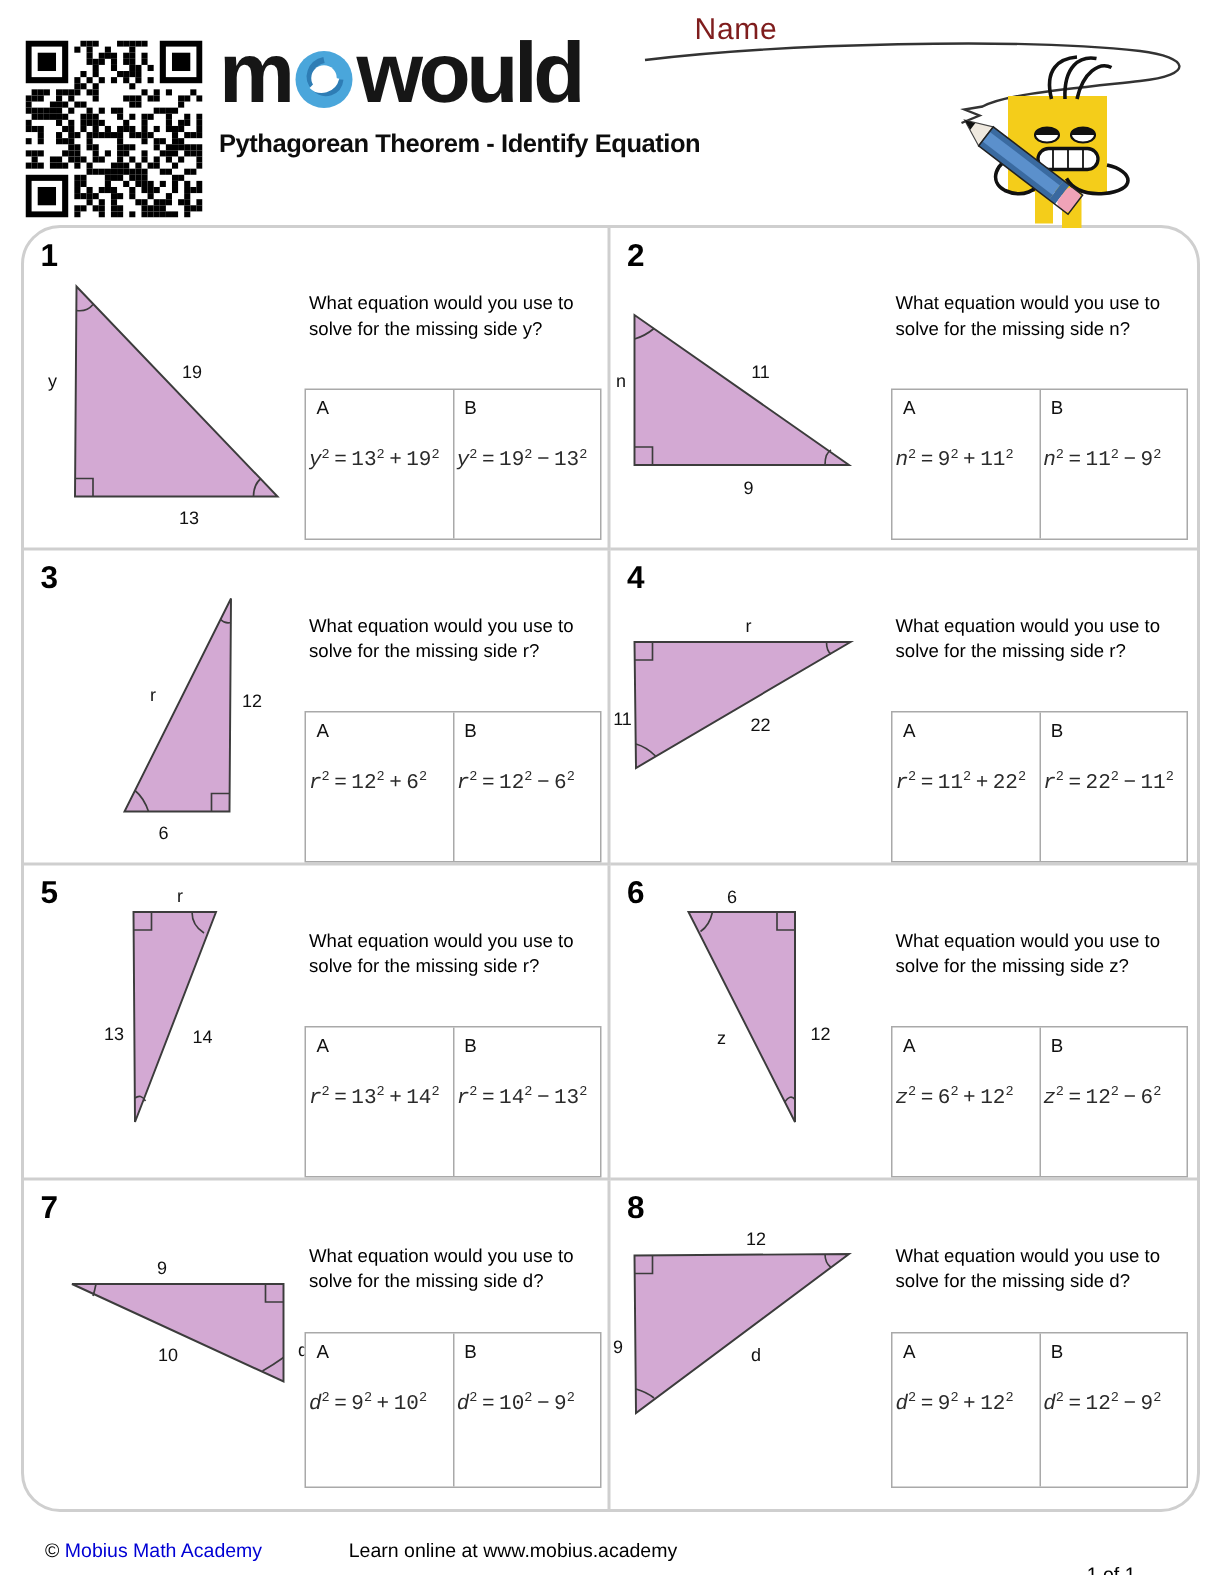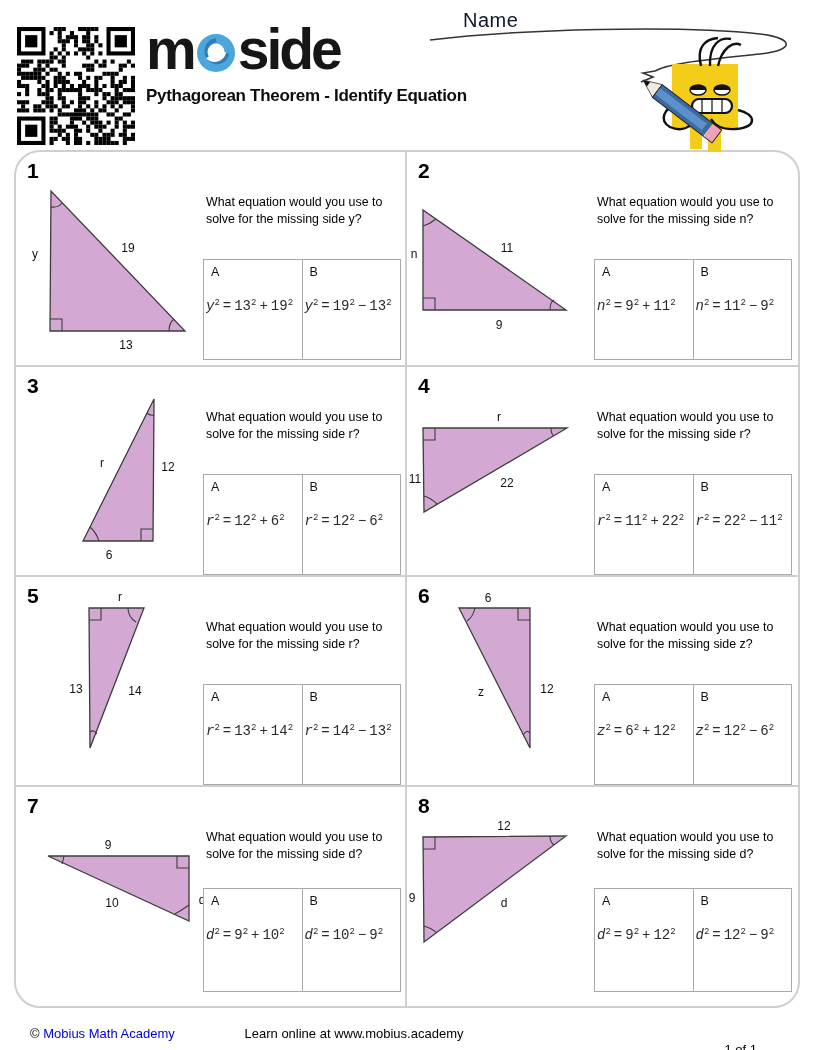--- a/index.html
+++ b/index.html
@@ -6,21 +6,21 @@
   body{width:815px;height:1050px;position:relative;background:#fff;
        font-family:"Liberation Sans",sans-serif;color:#111;overflow:hidden}
 
   
   .qr{position:absolute;left:17px;top:27px;width:118px;height:118px}
   .logo{position:absolute;left:146px;top:18px;height:62px;display:flex;align-items:center}
   .logo .lg{font-size:57px;font-weight:bold;letter-spacing:-3px;color:#161616}
   .logo svg{margin:8px 1px 0 1px}
   .title{position:absolute;left:146px;top:86px;font-size:17px;font-weight:bold;
          letter-spacing:-.3px;color:#0d0d0d;white-space:nowrap}
-  .name-label{position:absolute;left:463px;top:9px;font-size:20px;color:#0f172a;letter-spacing:.5px}
+  .name-label{position:absolute;left:463px;top:9px;font-size:20px;color:#7f1d1d;letter-spacing:.5px}
   .scribble{position:absolute;left:360px;top:0;pointer-events:none}
   .mascot{position:absolute;left:608px;top:18px;z-index:3}
 
   
   .grid{position:absolute;left:14px;top:150px;width:786px;height:858px;
         border:2px solid #cfcfcf;border-radius:26px;box-sizing:border-box;
         display:grid;grid-template-columns:391px 391px;grid-template-rows:215px 210px 210px 219px;
         background:#fff}
   .cell{position:relative;box-sizing:border-box}
   .cell:nth-child(odd){border-right:2px solid #cfcfcf}
@@ -43,21 +43,21 @@
   .albl{position:absolute;left:7px;top:5px;font-size:12.5px;color:#111}
   .equation{position:absolute;left:2px;top:38px;white-space:nowrap;
             font-family:Liberation Mono, monospace;font-size:14px;color:#2a2a2a}
   .equation .ev{font-style:italic}
   .equation .eo{margin:0 3px}
   .equation sup{font-size:9px;vertical-align:5px}
 
   
   .footer{position:absolute;left:0;top:1026px;width:815px;font-size:13px;color:#000}
   .f-left{position:absolute;left:30px;top:0}
-  .f-center{position:absolute;left:12px;width:684px;text-align:center;top:0}
+  .f-center{position:absolute;left:0;width:684px;text-align:center;top:0}
   .f-right{position:absolute;right:58px;top:16px}
   .flink{color:#0000d4;cursor:pointer}
 </style>
 </head>
 <body>
 
 <svg class="qr" id="qr" viewBox="0 0 118 118">
     <rect x="0" y="0" width="117.99999999999999" height="117.99999999999999" fill="#fff"></rect>
     <rect x="36.62068965517241" y="0" width="4.068965517241379" height="4.068965517241379" fill="#000"></rect>
     <rect x="40.689655172413794" y="0" width="4.068965517241379" height="4.068965517241379" fill="#000"></rect>
@@ -402,21 +402,21 @@
   </svg>
 
 <div class="logo">
   <span class="lg">m</span>
   <svg width="42" height="42" viewBox="0 0 42 42">
     <circle cx="21" cy="21" r="19" fill="#4aa6db"></circle>
     <path d="M21,8 C12,10 8,20 15,27 C21,33 31,30 32,21" stroke="#2e7db5" stroke-width="4" fill="none"></path>
     <circle cx="21" cy="20" r="8.5" fill="#fff"></circle>
     <path d="M29,20 C 27,28 18,30 13,25" stroke="#fff" stroke-width="4.5" fill="none"></path>
   </svg>
-  <span class="lg">side</span>
+  <span class="lg">would</span>
 </div>
 
 <div class="title">Pythagorean Theorem - Identify Equation</div>
 
 <div class="name-label">Name</div>
 
 <svg class="scribble" width="455" height="115" viewBox="0 0 455 115">
   <path d="M70,40 C160,29 320,25 400,34 C433,38 437,50 400,54 C345,60 310,63 295,71
            L283,73 L293,77 L281,82" stroke="#333" stroke-width="1.6" fill="none"></path>
 </svg>

